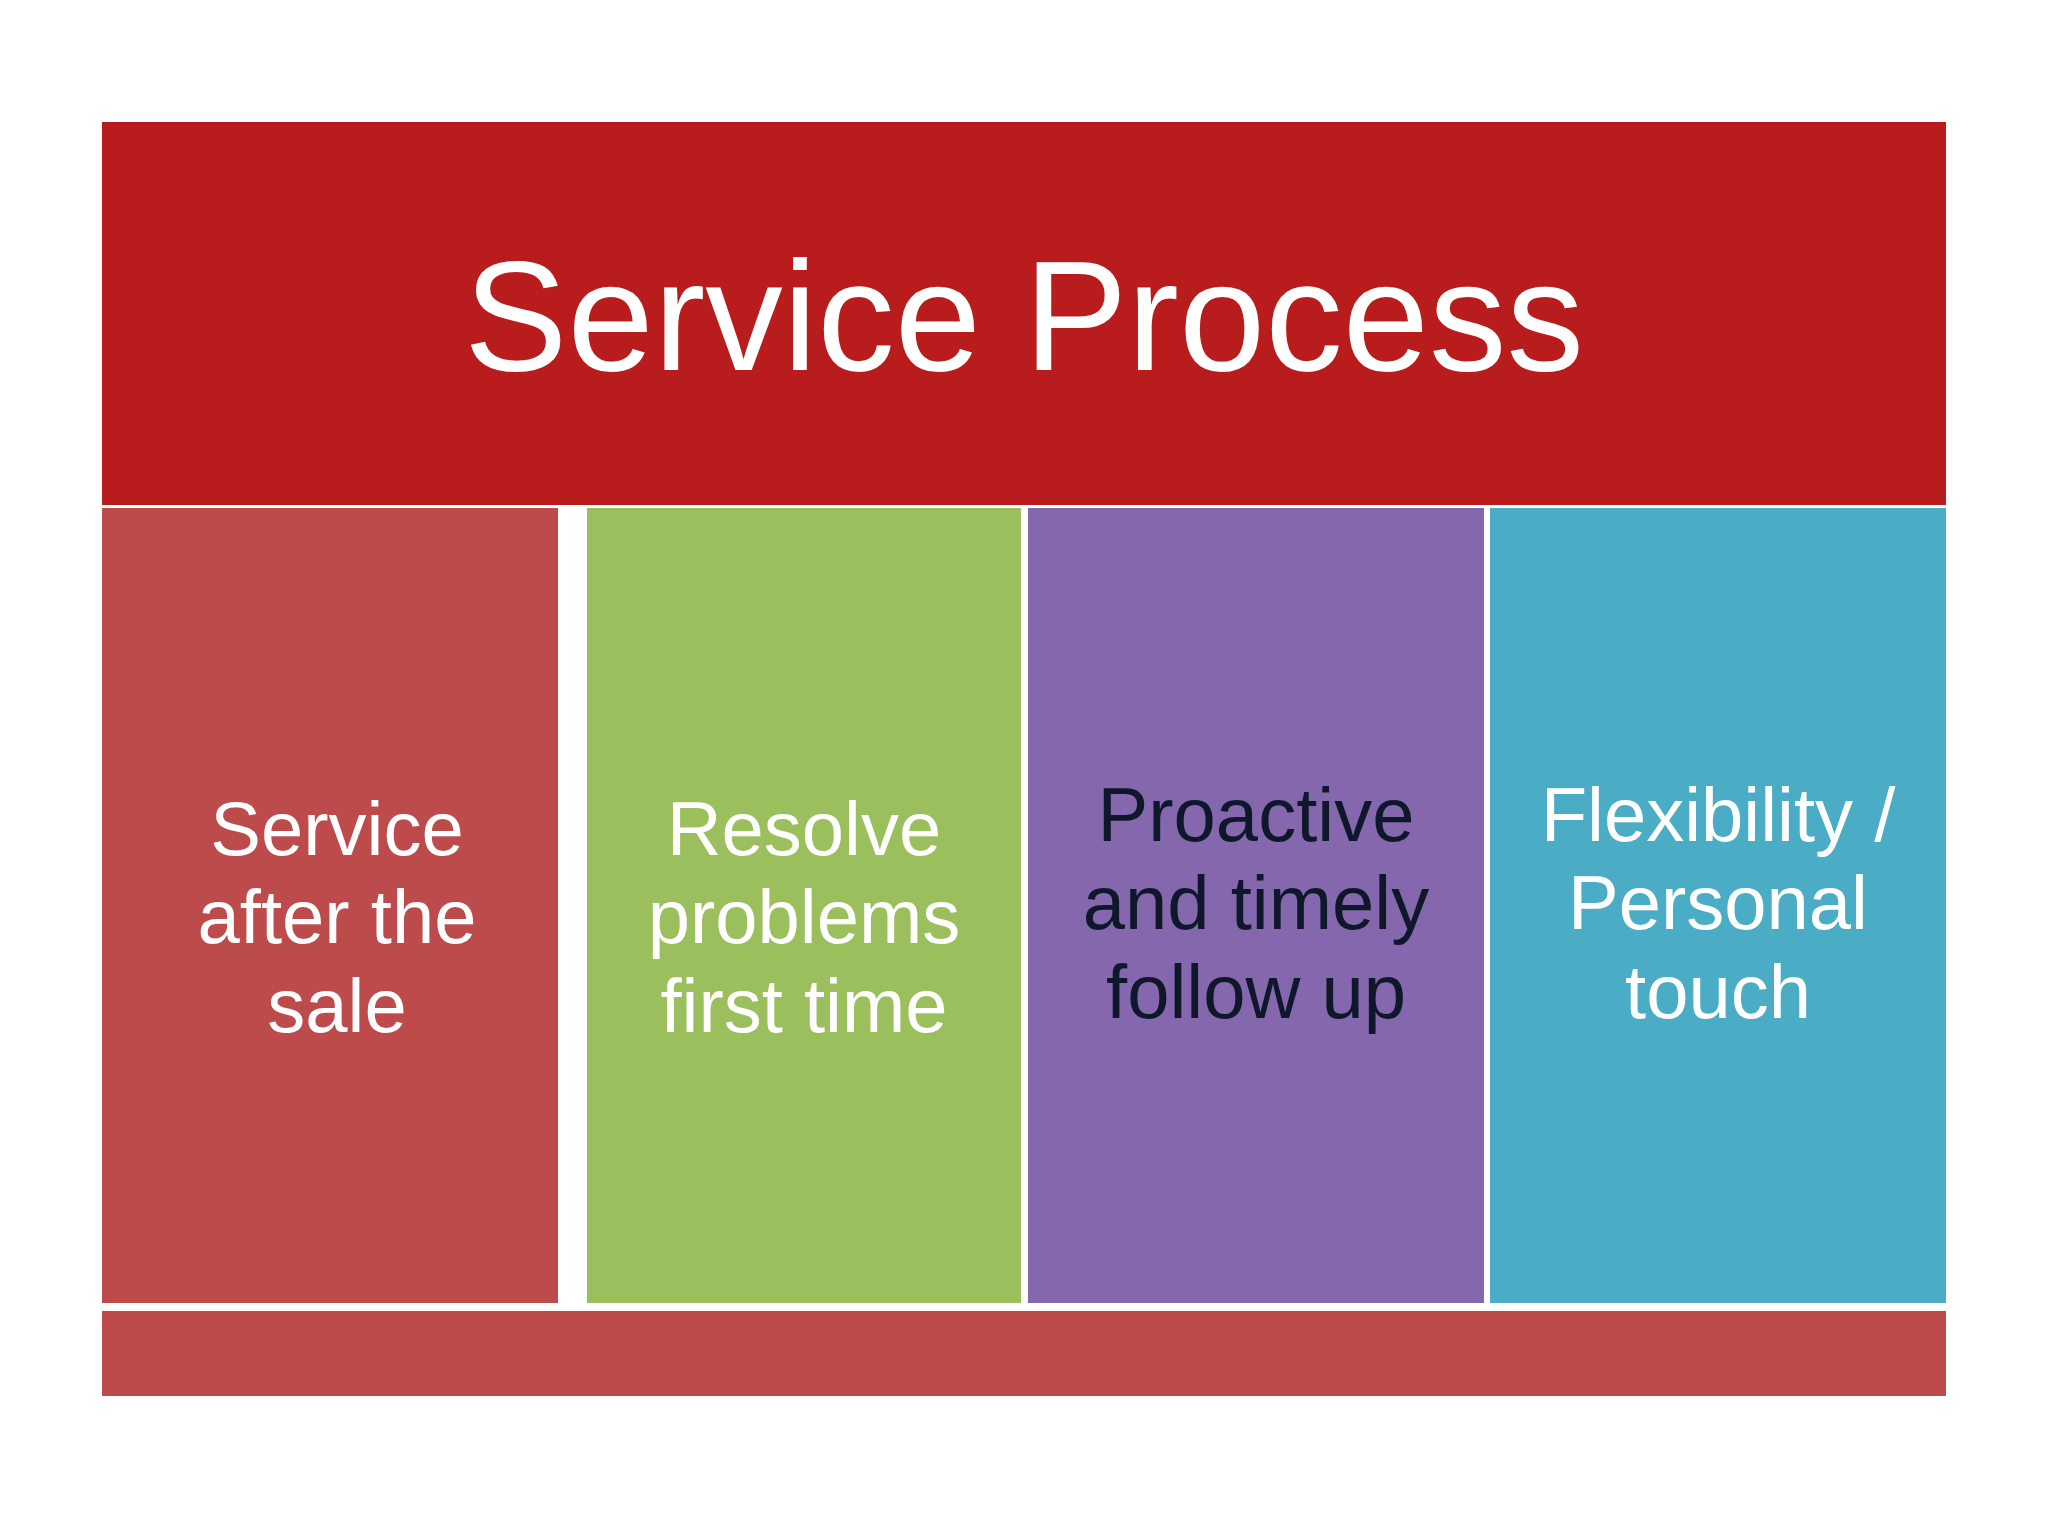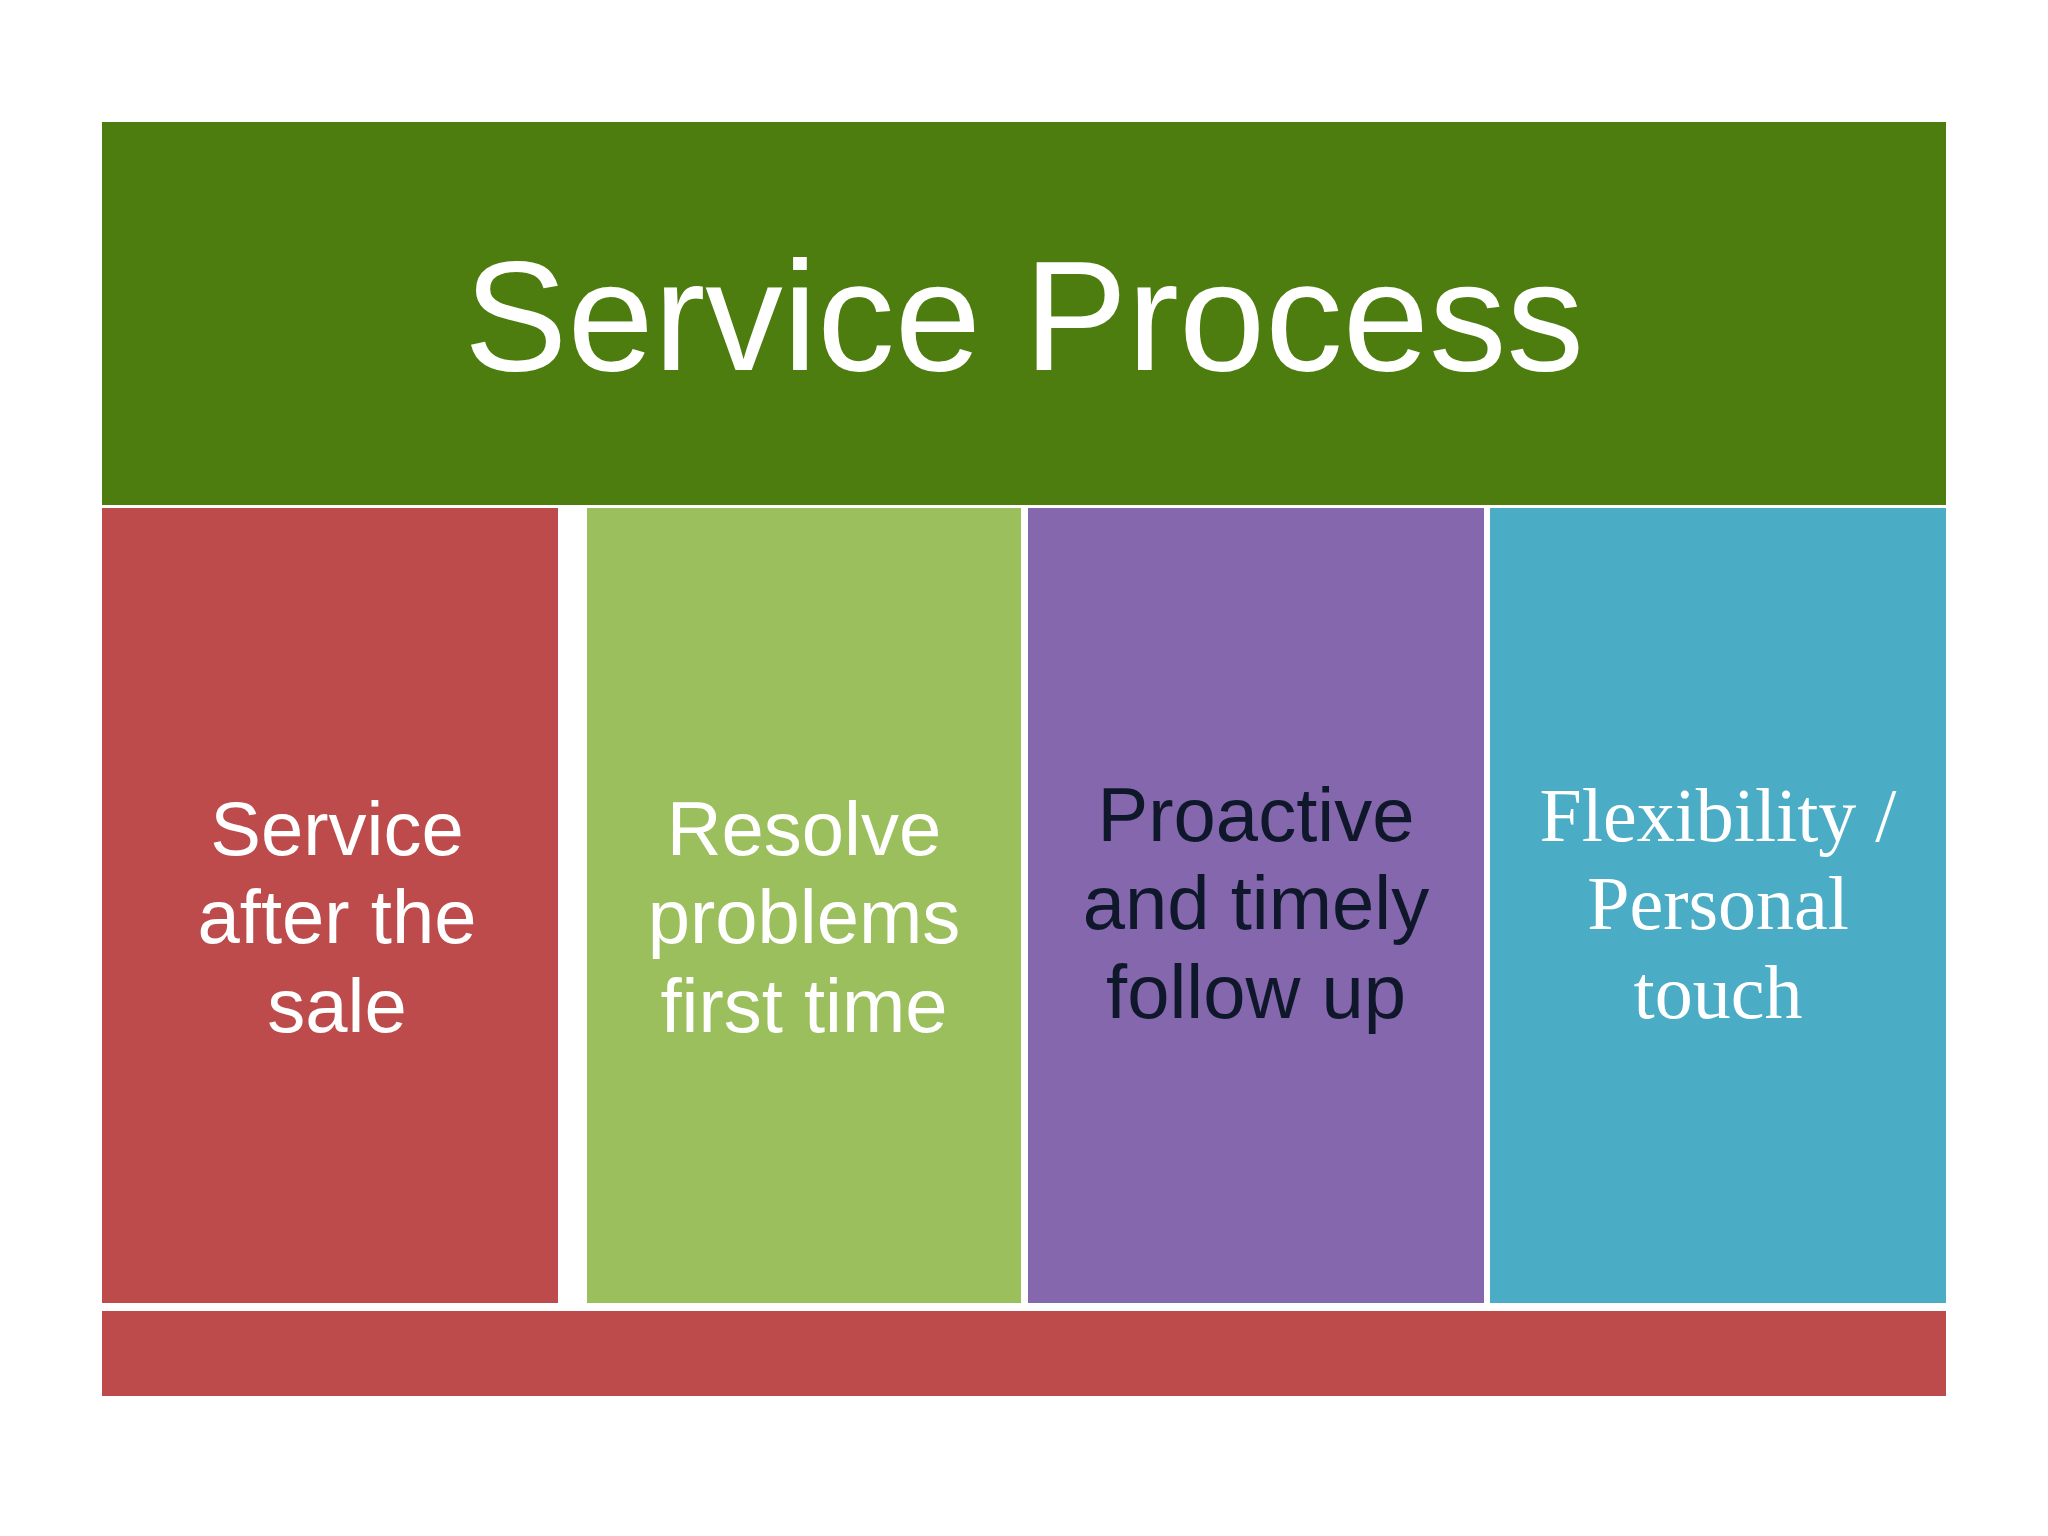--- a/index.html
+++ b/index.html
@@ -94,39 +94,39 @@
     width: 1844px;
     height: 85px;
     background: #BD4B4B;
   }
 </style>
 </head>
 <body>
 
 <div class="slide" style="background: rgb(255, 255, 255);">
 
-  <div class="title-band" style="background: #4d7c0f;">
+  <div class="title-band" style="background: #b91c1c;">
     <div class="title-text" style="color: rgb(255, 255, 255);">Service Process</div>
   </div>
 
   <div class="columns">
 
     <div class="col col-0" style="background: rgb(189, 75, 75); padding-left: 14px;">
       <div class="col-text" style="color: rgb(255, 255, 255);">Service after the sale</div>
     </div>
 
     <div class="col col-1" style="background: rgb(155, 191, 92);">
       <div class="col-text" style="color: rgb(255, 255, 255);">Resolve problems first time</div>
     </div>
 
     <div class="col col-2" style="background: rgb(132, 103, 172);">
       <div class="col-text" style="color: #0f172a;">Proactive and timely follow up</div>
     </div>
 
     <div class="col col-3" style="background: rgb(75, 172, 198);">
-      <div class="col-text" style="color: rgb(255, 255, 255); font-family: Liberation Serif, serif;">Flexibility / Personal touch</div>
+      <div class="col-text" style="color: rgb(255, 255, 255);">Flexibility / Personal touch</div>
     </div>
 
   </div>
 
   <div class="bottom-band" style="background: rgb(189, 75, 75);"></div>
 
 </div>
 
 </body></html>

